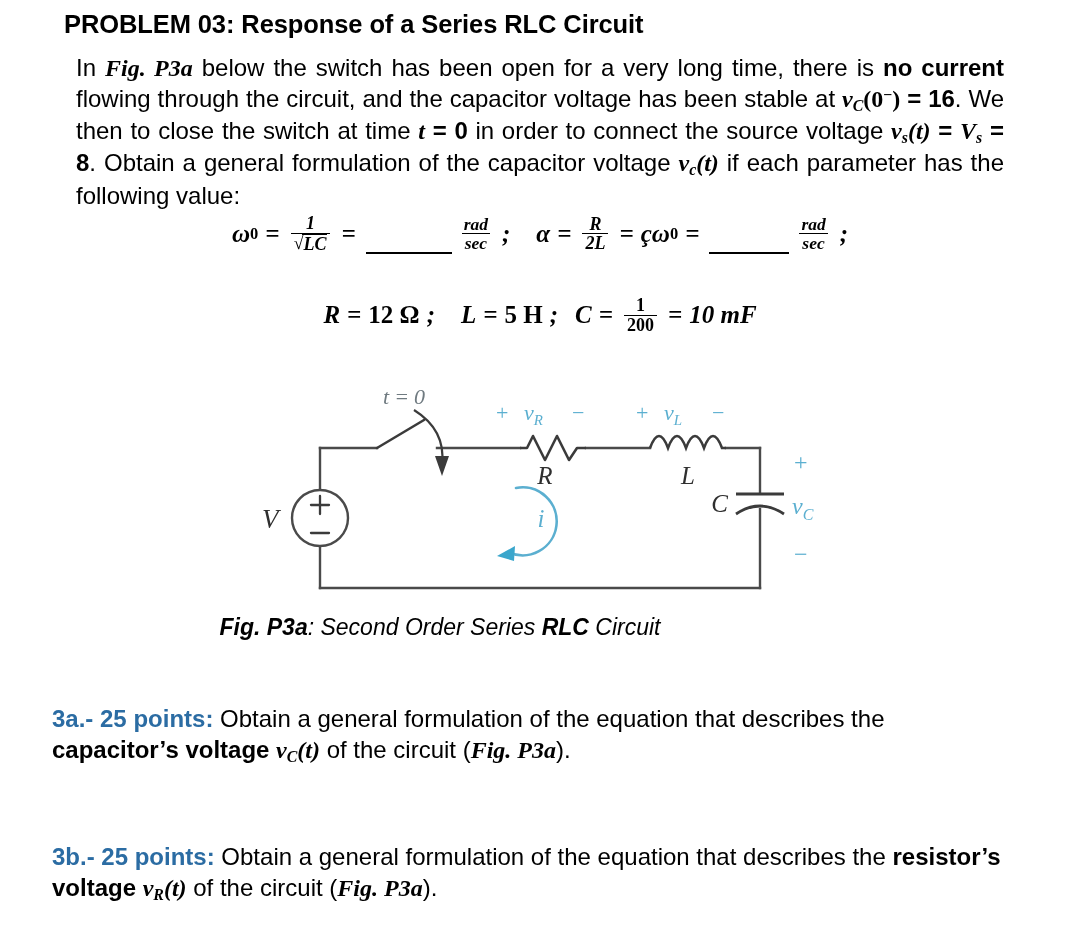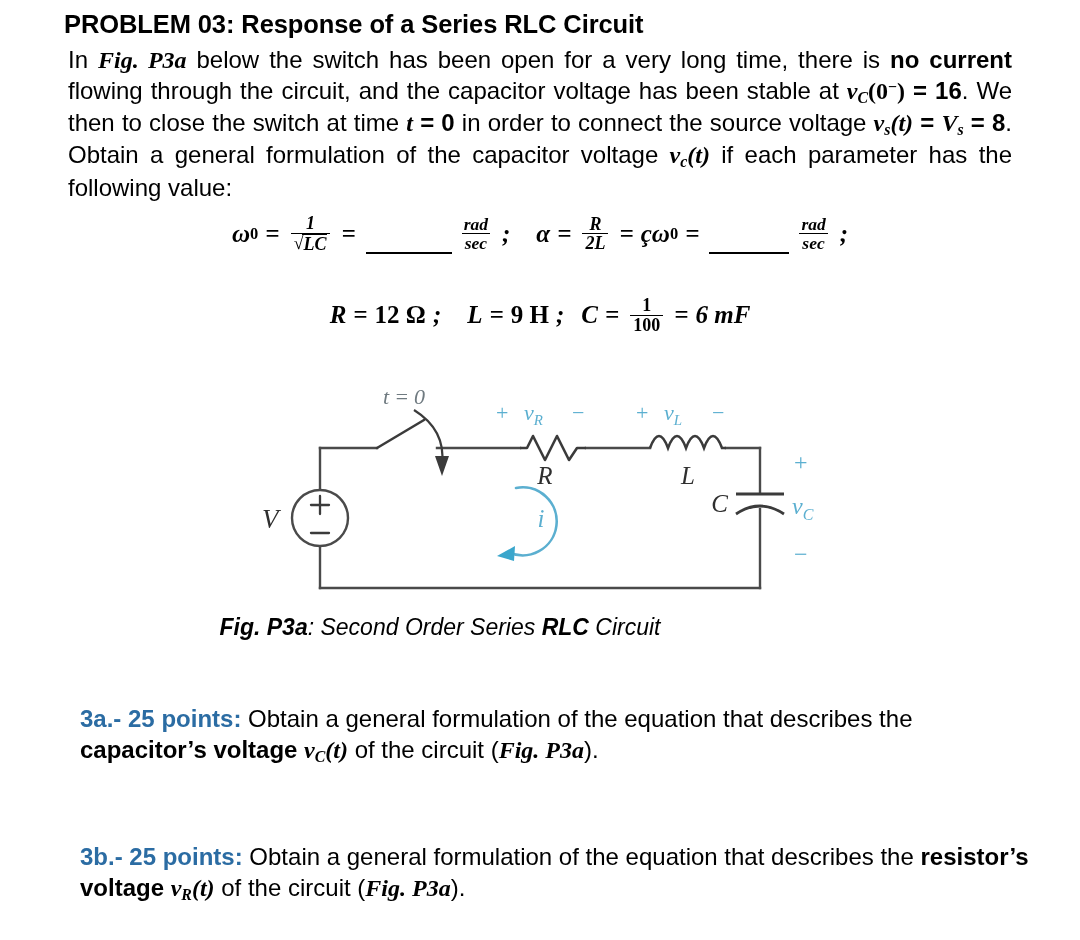--- a/index.html
+++ b/index.html
@@ -31,21 +31,21 @@
   h1.title {
     font-size: 25.5px;
     font-weight: bold;
     margin: 0 0 1px 0;
     line-height: 1.3;
     letter-spacing: -0.1px;
   }
   p.para {
     font-size: 24px;
     line-height: 1.28;
-    margin: 4px;
+    margin: 12px;
     text-align: justify;
     text-justify: inter-word;
   }
   p.para .b { font-weight: bold; }
   .mathit {
     font-family: "Liberation Serif", serif;
     font-style: italic;
     font-weight: bold;
   }
   .mathbf {
@@ -132,21 +132,21 @@
     text-align: center;
     font-size: 23px;
     font-style: italic;
     font-family: "Liberation Sans", sans-serif;
   }
   #caption .bi { font-weight: bold; font-style: italic; }
 
   
   .question {
     position: absolute;
-    left: 80px;
+    left: 52px;
     width: 952px;
     font-size: 24px;
     line-height: 1.28;
   }
   #question-3a { top: 704px; }
   #question-3b { top: 794px; margin-top: 48px; }
   .qlead {
     color: #2B6CA3;
     font-weight: bold;
   }
@@ -216,35 +216,35 @@
       <span class="eqsign">=</span>
       <span style="font-style:normal">12 Ω</span>
       <span class="semi">;</span>
     </span>
 
     <span class="gap-lg"></span>
 
     <span class="f-item">
       <span class="sym">L</span>
       <span class="eqsign">=</span>
-      <span style="font-style:normal">9 H</span>
+      <span style="font-style:normal">5 H</span>
       <span class="semi">;</span>
     </span>
 
     <span class="gap-md"></span>
 
     <span class="f-item">
       <span class="sym">C</span>
       <span class="eqsign">=</span>
       <span class="frac">
         <span class="num" style="font-style:normal">1</span>
-        <span class="den" style="font-style:normal">100</span>
-      </span>
-      <span class="eqsign">=</span>
-      <span>6 mF</span>
+        <span class="den" style="font-style:normal">200</span>
+      </span>
+      <span class="eqsign">=</span>
+      <span>10 mF</span>
     </span>
   </div>
 
   <div id="circuit-figure">
     <svg width="1080" height="250" viewBox="0 0 1080 250" xmlns="http://www.w3.org/2000/svg">
 
       <g stroke="#4a4a4a" stroke-width="2.4" fill="none" stroke-linecap="square">
 
         <path d="M320,76 L320,118"></path>
 

